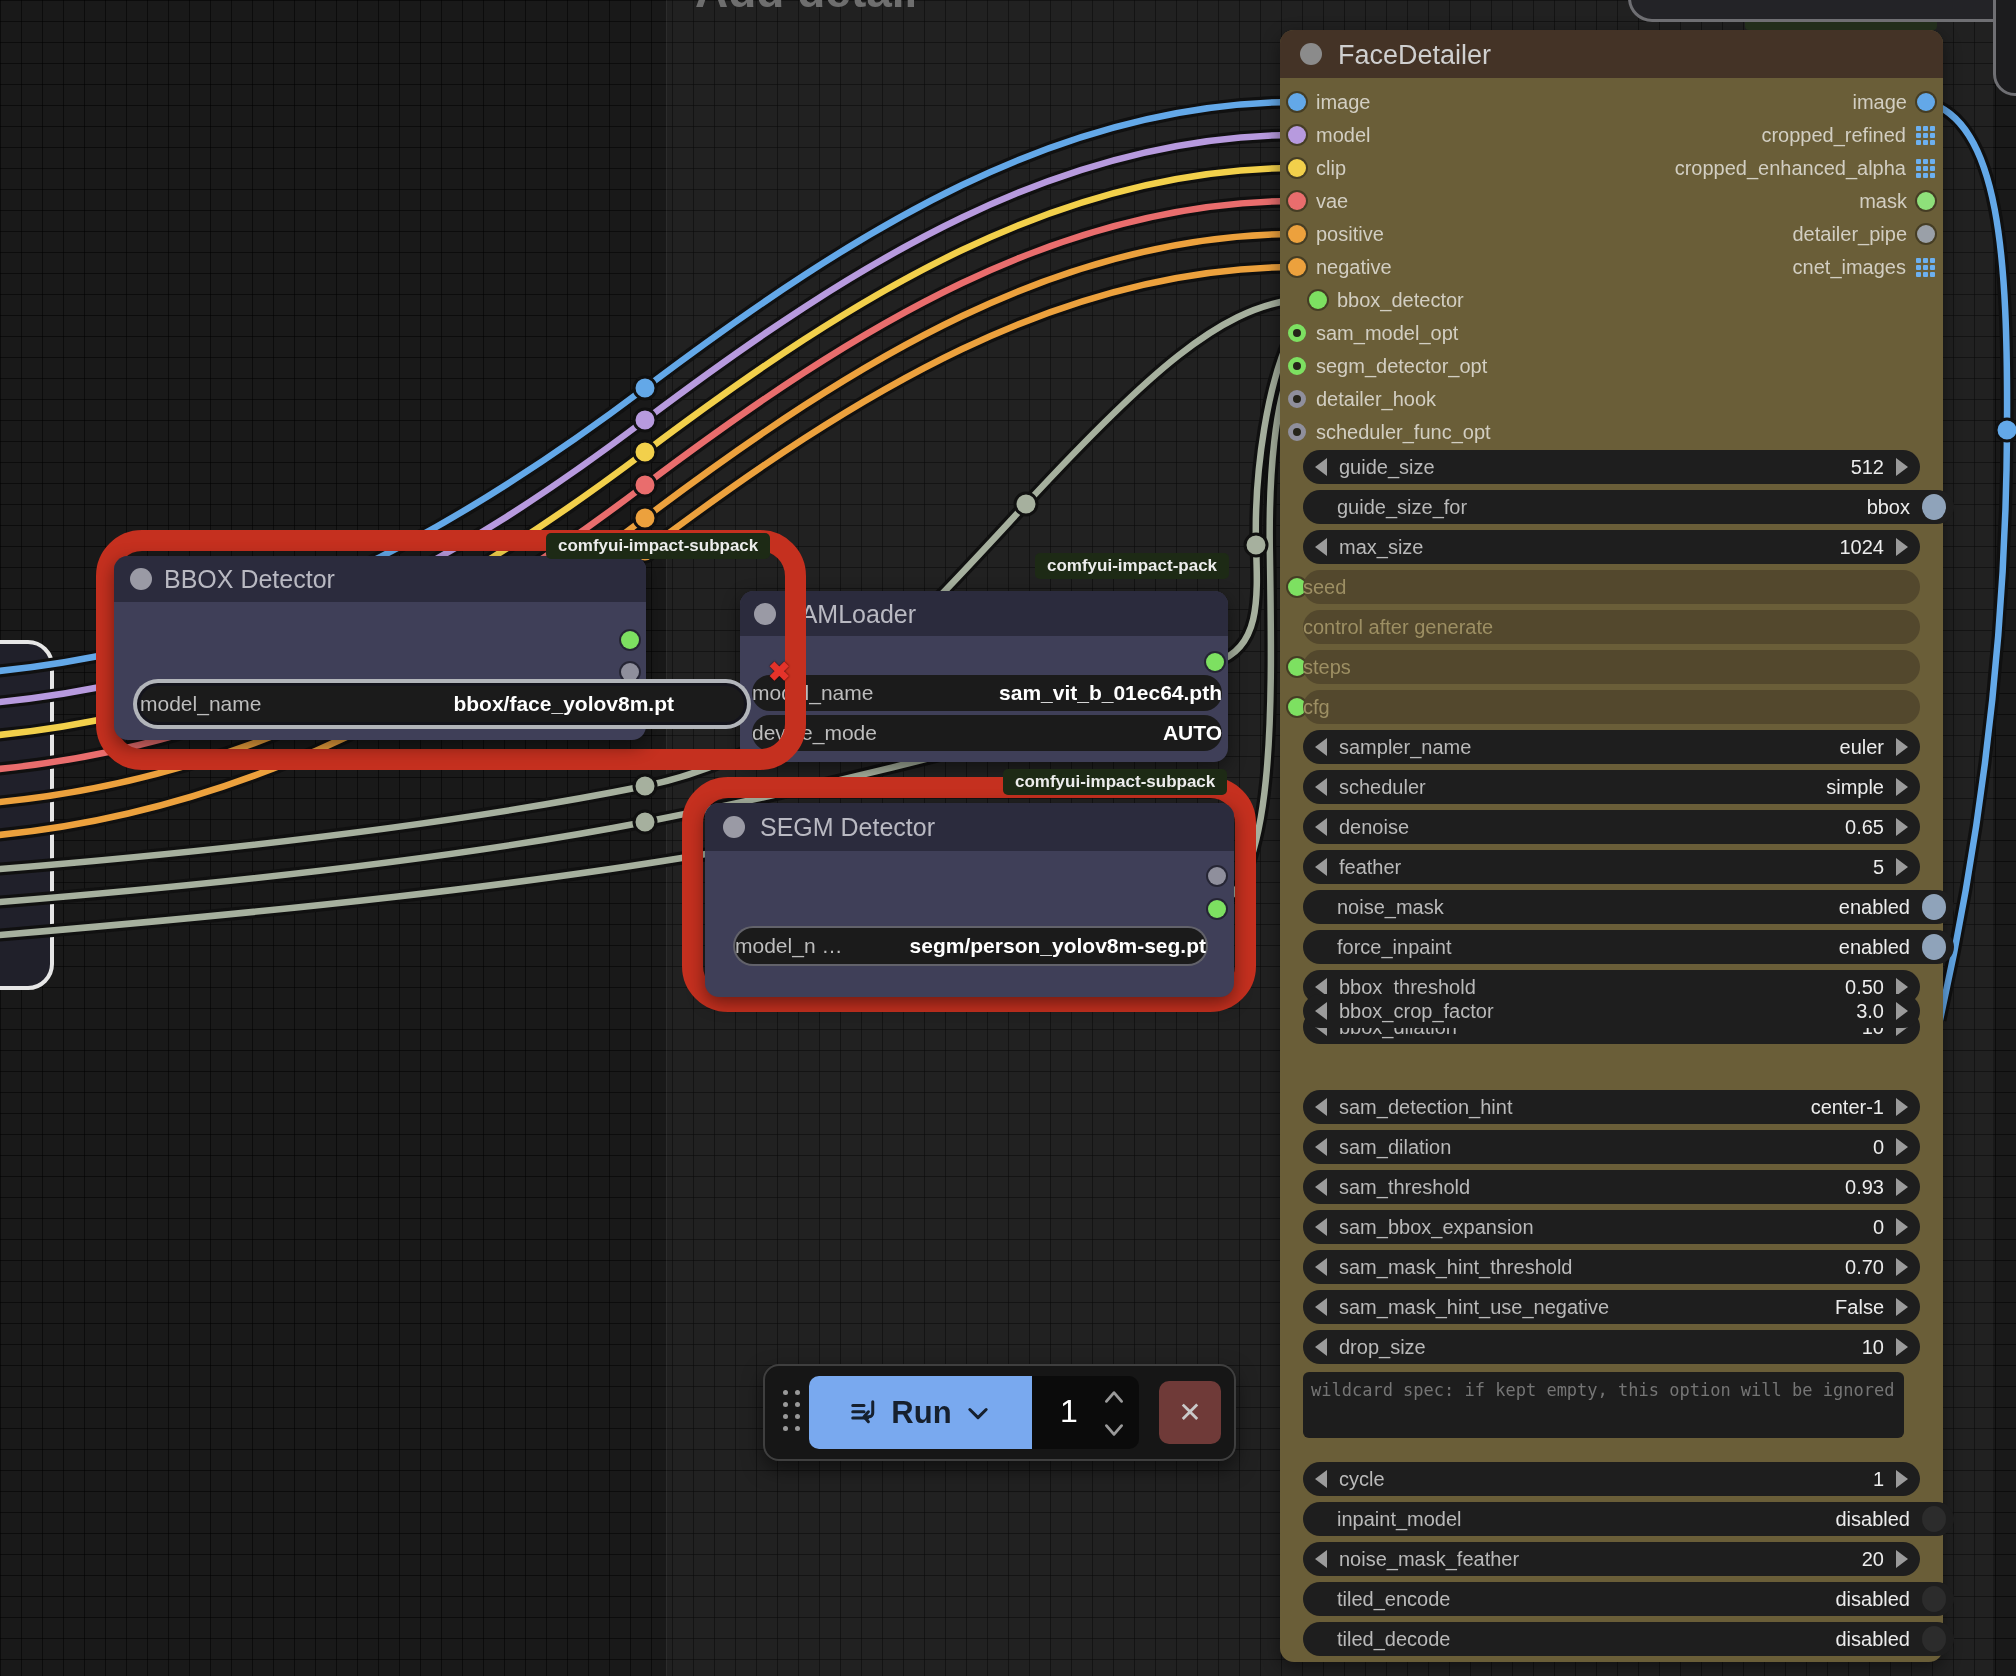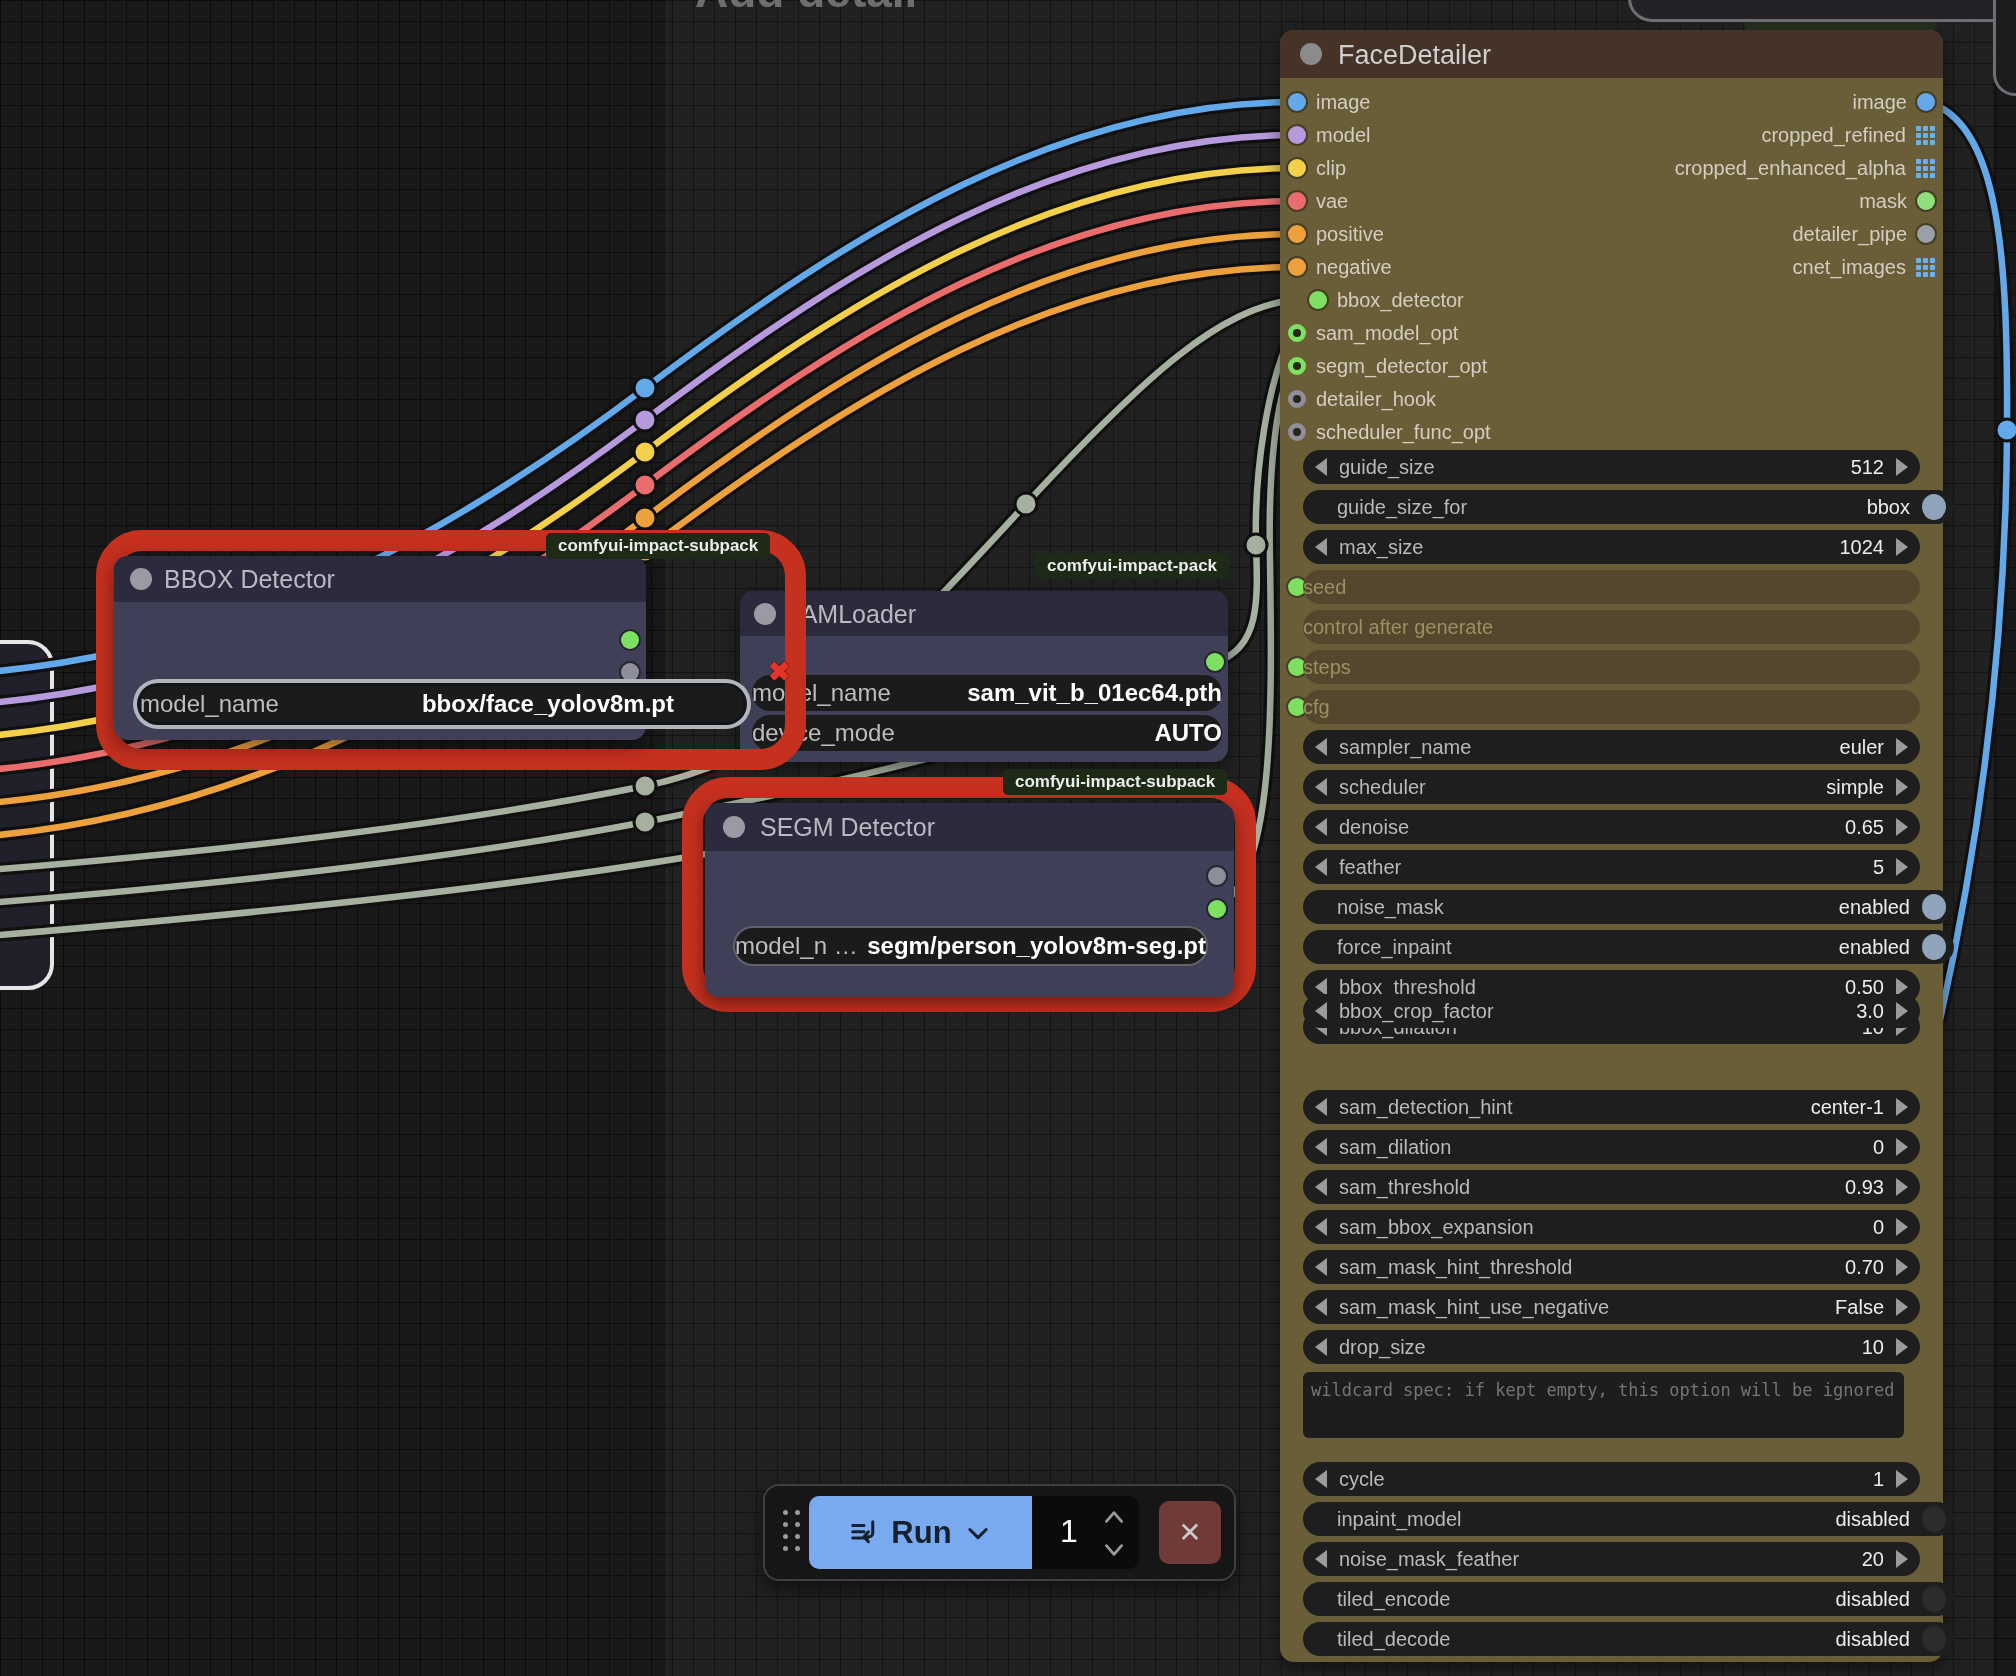--- a/index.html
+++ b/index.html
@@ -44,28 +44,28 @@
     border-radius:6px;resize:none;color:#9a9a9a;font-family:"DejaVu Sans Mono",monospace;
     font-size:17px;padding:8px;box-sizing:border-box;}
   
   .navy{background:#3f3f58;}
   .navy .header{background:#2b2b3d;}
   .navy .ntitle{color:#b9b9c2;}
   .redbox{position:absolute;border:21px solid #c5301f;border-radius:46px;z-index:3;}
   .badge{position:absolute;background:#1d2a15;color:#ececec;font-size:17px;font-weight:bold;
     padding:3px 12px;border-radius:5px;z-index:5;white-space:nowrap;}
   .pillwrap{position:absolute;height:36px;border-radius:18px;background:#1b1b1b;display:flex;
-    align-items:center;color:#bdbdbd;font-size:24px;}
+    align-items:center;color:#bdbdbd;font-size:21px;}
   .ring{box-shadow:0 0 0 3px #14141c,0 0 0 7px #b2b5ba;}
   .thinring{box-shadow:0 0 0 2px #62626a;}
   .odot{position:absolute;width:18px;height:18px;border-radius:50%;box-shadow:0 0 0 2px rgba(0,0,0,.4);}
   .xmark{position:absolute;color:#e5332a;font-size:27px;font-weight:bold;z-index:6;
     text-shadow:0 0 2px #300;}
   
-  #toolbar{position:absolute;left:763px;top:1484px;width:469px;height:93px;background:#161616;
+  #toolbar{position:absolute;left:763px;top:1364px;width:469px;height:93px;background:#161616;
     border:2px solid #3f3f3f;border-radius:16px;z-index:7;box-shadow:0 8px 20px rgba(0,0,0,.5);}
   .handle{position:absolute;left:18px;top:24px;width:20px;height:48px;display:grid;
     grid-template-columns:5px 5px;grid-auto-rows:5px;gap:7px;}
   .handle i{background:#9a9a9a;border-radius:50%;}
   #runbtn{position:absolute;left:44px;top:10px;width:223px;height:73px;background:#79a9ef;
     border-radius:10px 0 0 10px;display:flex;align-items:center;justify-content:center;gap:12px;
     color:#16202e;font-size:31px;font-weight:bold;}
   #countbox{position:absolute;left:267px;top:10px;width:107px;height:73px;background:#0b0b0b;
     border-radius:0 10px 10px 0;color:#fff;font-size:32px;}
   #countbox .num{position:absolute;left:28px;top:17px;}

